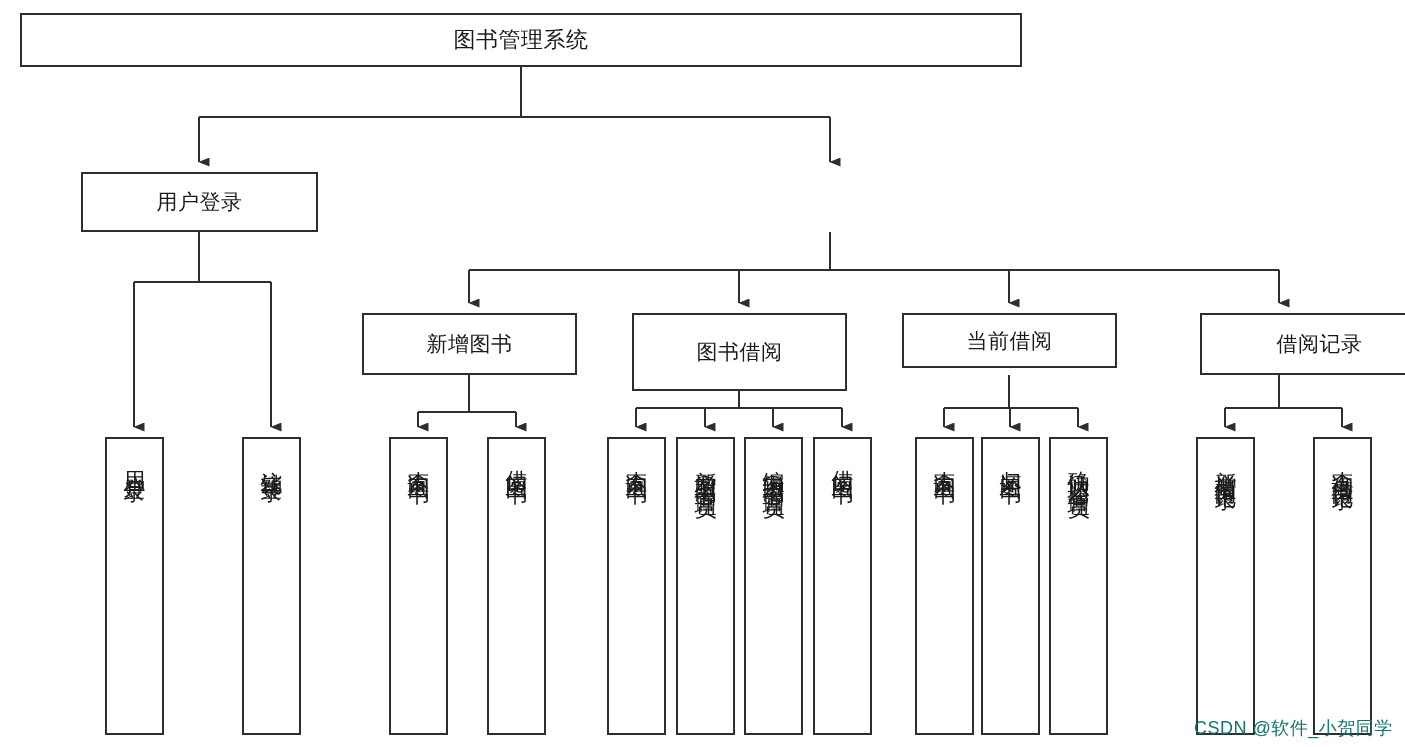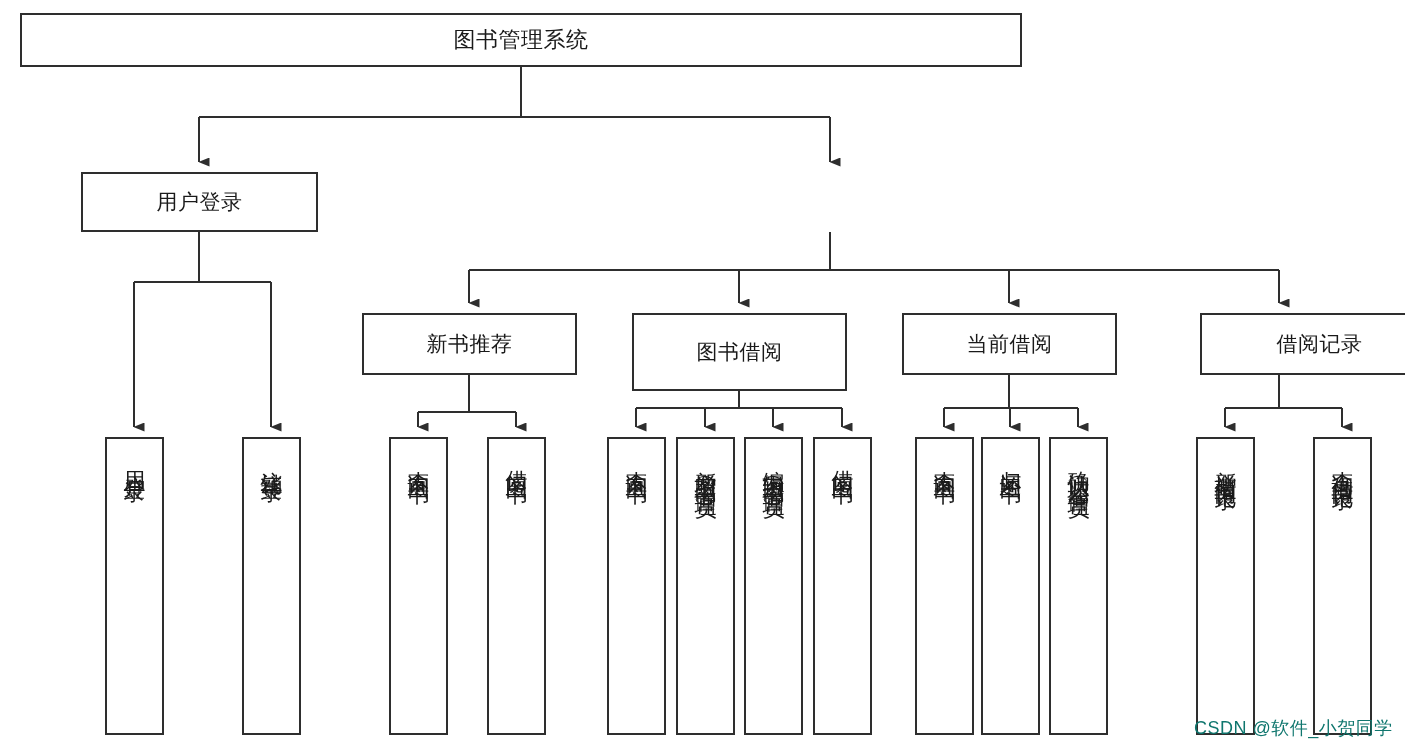--- a/index.html
+++ b/index.html
@@ -129,26 +129,26 @@
 
   <div class="node h root" style="left:20px; top:13px; width:1002px; height:54px;">
     <span class="label">图书管理系统</span>
   </div>
 
   <div class="node h" style="left:81px; top:172px; width:237px; height:60px;">
     <span class="label">用户登录</span>
   </div>
 
   <div class="node h" style="left:362px; top:313px; width:215px; height:62px;">
-    <span class="label">新书推荐</span>
+    <span class="label">新增图书</span>
   </div>
   <div class="node h" style="left:632px; top:313px; width:215px; height:78px;">
     <span class="label">图书借阅</span>
   </div>
-  <div class="node h" style="left:902px; top:313px; width:215px; height:62px;">
+  <div class="node h" style="left:902px; top:313px; width:215px; height:55px;">
     <span class="label">当前借阅</span>
   </div>
   <div class="node h" style="left:1200px; top:313px; width:239px; height:62px;">
     <span class="label">借阅记录</span>
   </div>
 
   <div class="node v" style="left:105px; top:437px; width:59px; height:298px;">
     <span class="label">用户登录</span>
   </div>
   <div class="node v" style="left:242px; top:437px; width:59px; height:298px;">

